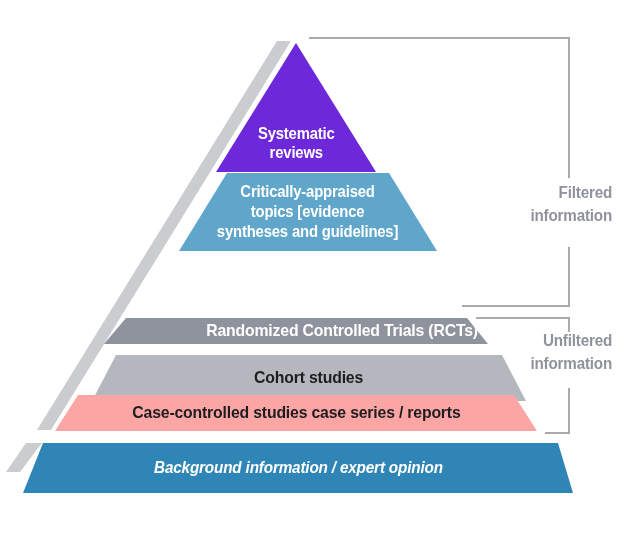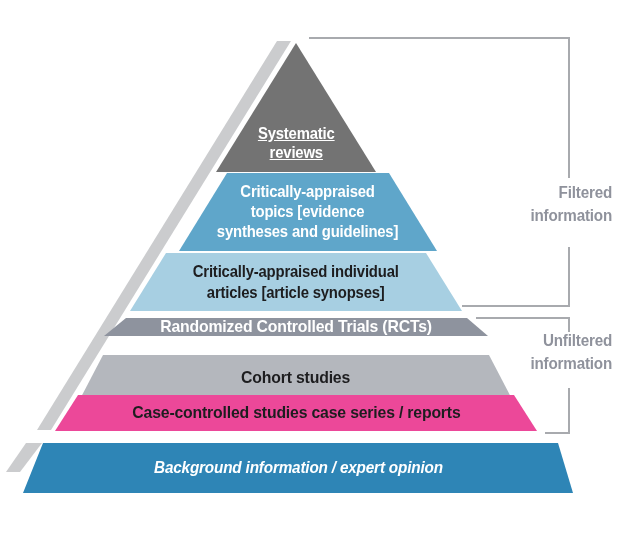--- a/index.html
+++ b/index.html
@@ -32,25 +32,25 @@
   #lvl-0 .band-text { padding-bottom: 10px; font-size: 16px; line-height: 19px; }
 
   #lvl-1 { left: 179px; top: 173px; width: 258px; height: 78px;
            clip-path: polygon(48px 0, 210px 0, 100% 100%, 0 100%); }
   #lvl-1 .band-text { font-size: 16px; line-height: 20px; }
 
   #lvl-2 { left: 130px; top: 253px; width: 332px; height: 58px;
            clip-path: polygon(36px 0, 296px 0, 100% 100%, 0 100%); }
   #lvl-2 .band-text { font-size: 16px; line-height: 21px; }
 
-  #lvl-3 { left: 104px; top: 318px; width: 384px; height: 18px;
-           clip-path: polygon(22px 0, 363px 0, 100% 100%, 0 100%); }
+  #lvl-3 { left: 104px; top: 318px; width: 384px; height: 26px;
+           clip-path: polygon(22px 0, 363px 0, 100% 100%, 0 100%); justify-content: flex-end; }
   #lvl-3 .band-text { font-size: 17px; }
 
-  #lvl-4 { left: 79px;  top: 355px; width: 434px; height: 46px;
+  #lvl-4 { left: 92px;  top: 355px; width: 434px; height: 46px;
            clip-path: polygon(24px 0, 410px 0, 100% 100%, 0 100%); }
   #lvl-4 .band-text { font-size: 17px; }
 
   #lvl-5 { left: 55px;  top: 395px; width: 482px; height: 36px;
            clip-path: polygon(23px 0, 459px 0, 100% 100%, 0 100%); }
   #lvl-5 .band-text { font-size: 17px; }
 
   #base-band { left: 23px; top: 443px; width: 550px; height: 50px;
            clip-path: polygon(20px 0, 535px 0, 100% 100%, 0 100%); font-style: italic; }
   #base-band .band-text { font-size: 17px; transform: scaleX(0.9); }
@@ -87,55 +87,49 @@
 </head>
 <body>
 
 <div id="stage">
 
   <svg id="shadow-svg" width="644" height="542" aria-hidden="true">
     <polygon points="277,41 291,41 51,430 37,430" fill="#cbccce"></polygon>
     <polygon points="26,443 42,443 20,472 6,472" fill="#cbccce"></polygon>
   </svg>
 
-  <div class="band" id="lvl-0" style="background: #737373; color: rgb(255, 255, 255); text-decoration: underline;">
+  <div class="band" id="lvl-0" style="background: #6d28d9; color: rgb(255, 255, 255);">
     <div class="band-text">
       <div>Systematic</div>
       <div>reviews</div>
     </div>
   </div>
 
   <div class="band" id="lvl-1" style="background: rgb(95, 166, 202); color: rgb(255, 255, 255);">
     <div class="band-text">
       <div>Critically-appraised</div>
       <div>topics [evidence</div>
       <div>syntheses and guidelines]</div>
     </div>
   </div>
 
-  <div class="band" id="lvl-2" style="background: rgb(167, 207, 226); color: rgb(29, 29, 31);">
-    <div class="band-text">
-      <div>Critically-appraised individual</div>
-      <div>articles [article synopses]</div>
-    </div>
-  </div>
 
   <div class="band" id="lvl-3" style="background: rgb(142, 147, 158); color: rgb(255, 255, 255);">
     <div class="band-text">
       <div>Randomized Controlled Trials (RCTs)</div>
     </div>
   </div>
 
   <div class="band" id="lvl-4" style="background: rgb(180, 183, 189); color: rgb(29, 29, 31);">
     <div class="band-text">
       <div>Cohort studies</div>
     </div>
   </div>
 
-  <div class="band" id="lvl-5" style="background: #ec4899; color: rgb(29, 29, 31);">
+  <div class="band" id="lvl-5" style="background: #fca5a5; color: rgb(29, 29, 31);">
     <div class="band-text">
       <div>Case-controlled studies case series / reports</div>
     </div>
   </div>
 
   <div class="band" id="base-band" style="background: rgb(46, 133, 182); color: rgb(255, 255, 255);">
     <div class="band-text">
       <div>Background information / expert opinion</div>
     </div>
   </div>

